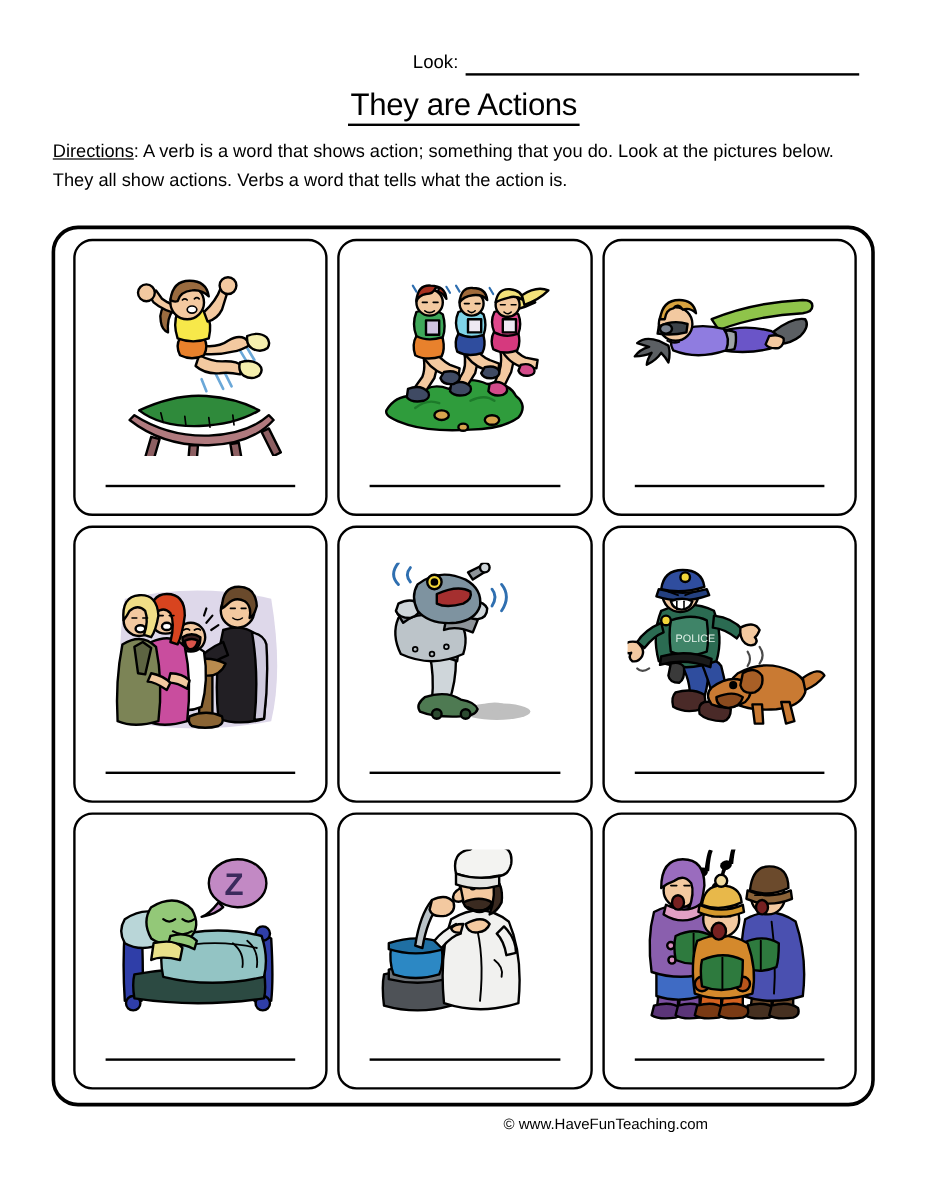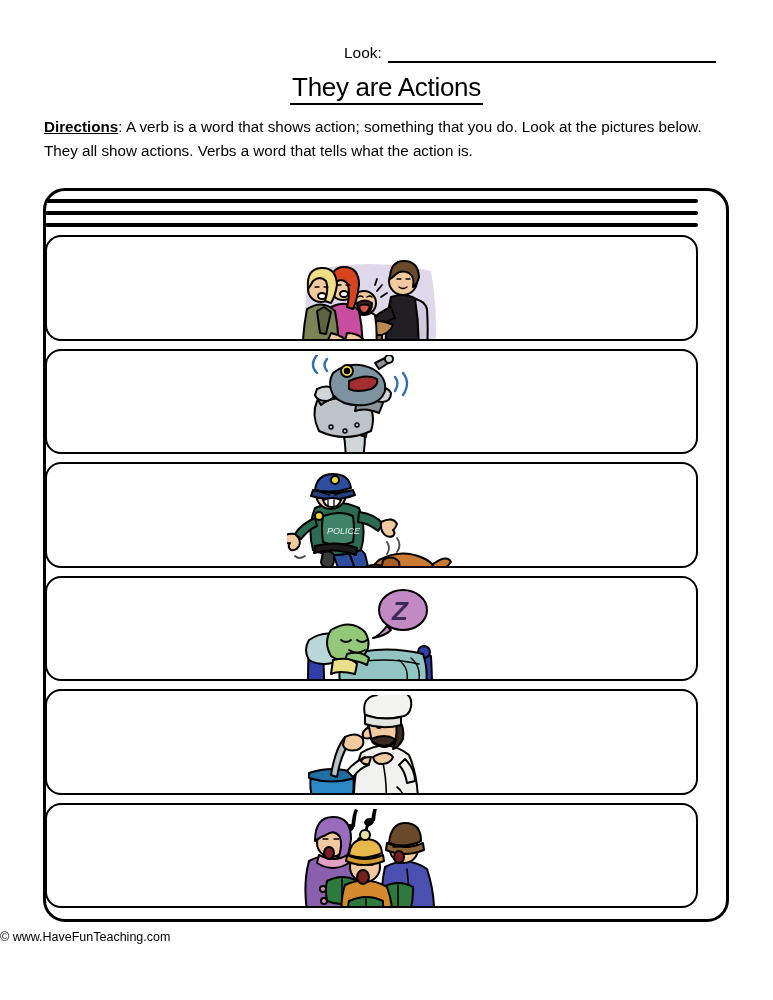--- a/index.html
+++ b/index.html
@@ -54,47 +54,46 @@
 
   .directions {
     position: absolute;
     top: 115px;
     left: 44px;
     width: 670px;
     font-size: 15.2px;
     line-height: 1.55;
   }
   .directions .dir-label {
-    font-weight: bold;
+    font-weight: normal;
     text-decoration: underline;
   }
 
   
   .frame {
     position: absolute;
     left: 43px;
     top: 188px;
     width: 686px;
     height: 734px;
     border: 3px solid #000;
     border-radius: 22px;
     box-sizing: border-box;
   }
 
   .grid {
     position: absolute;
-    left: 45px;
+    left: 61px;
     top: 199px;
     width: 653px;
     height: 709px;
     display: grid;
-    grid-template-columns: repeat(1, 1fr);
+    grid-template-columns: repeat(3, 1fr);
     grid-template-rows: repeat(3, 1fr);
     gap: 8px 8px;
-    font-style: italic;
   }
 
   .cell {
     border: 2px solid #000;
     border-radius: 16px;
     box-sizing: border-box;
     position: relative;
     background: #fff;
     display: flex;
     flex-direction: column;
@@ -118,21 +117,21 @@
     margin-bottom: 22px;
     height: 0;
   }
 
   
   .footer {
     position: absolute;
     top: 930px;
     left: 0;
     width: 652px;
-    text-align: left;
+    text-align: right;
     padding-right: 62px;
     box-sizing: border-box;
     font-size: 12.5px;
   }
 </style>
 </head>
 <body>
 
 <div class="name-row">
   <span class="name-label">Look:</span>

